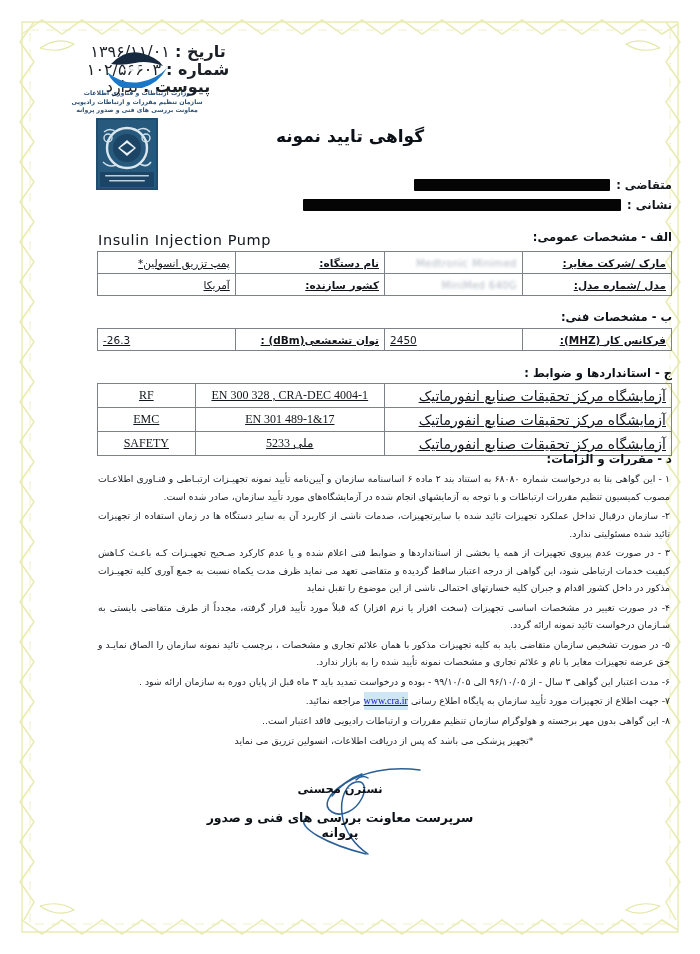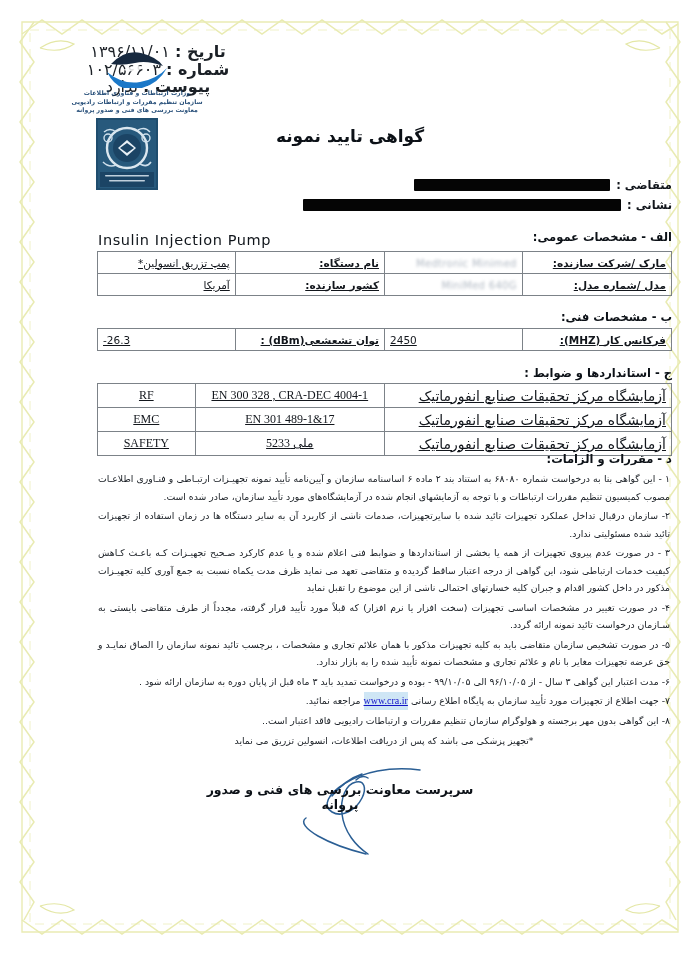--- a/index.html
+++ b/index.html
@@ -371,21 +371,21 @@
 
   <table class="spec" id="general-specs-table">
     <colgroup>
         <col style="width:26%">
         <col style="width:24%">
         <col style="width:26%">
         <col style="width:24%">
       </colgroup>
     <tbody>
       <tr>
-        <td class="cell-label">مارک /شرکت سازنده:</td>
+        <td class="cell-label">مارک /شرکت مغایر:</td>
         <td class="cell-value">
           <span class="blurred">Medtronic Minimed</span>
         </td>
         <td class="cell-label">نام دستگاه:</td>
         <td class="cell-value">پمپ تزریق انسولین*</td>
       </tr>
       <tr>
         <td class="cell-label">مدل /شماره مدل:</td>
         <td class="cell-value">
           <span class="blurred">MiniMed 640G</span>
@@ -464,16 +464,17 @@
     <g fill="none" stroke="#2a5e94" stroke-width="1.5" stroke-linecap="round">
       <path d="M150,4 C120,0 92,6 74,18 C58,28 52,40 62,46 C72,52 86,44 92,32
                C97,22 94,14 86,16 C76,18 70,32 72,48 C74,66 86,80 98,88"></path>
       <path d="M62,30 C70,20 80,12 92,8"></path>
       <path d="M96,88 C80,84 62,78 48,70 C36,63 30,56 36,52"></path>
       <path d="M86,14 q6,-6 12,-2"></path>
     </g>
   </svg>
 
   <div class="signature-area">
+    <div class="sig-name">نسترن محسنی</div>
     <div class="sig-title">سرپرست معاونت بررسی های فنی و صدور پروانه</div>
   </div>
 
 </div>
 
 </body></html>

